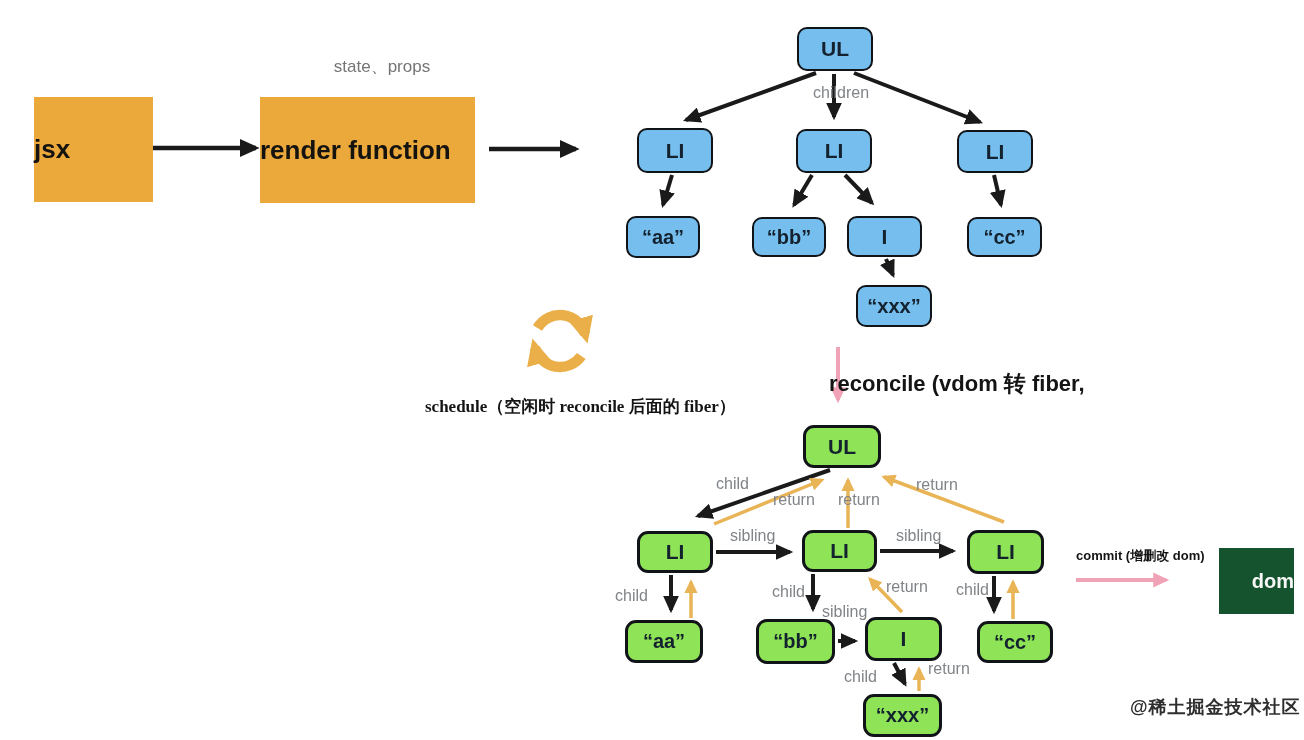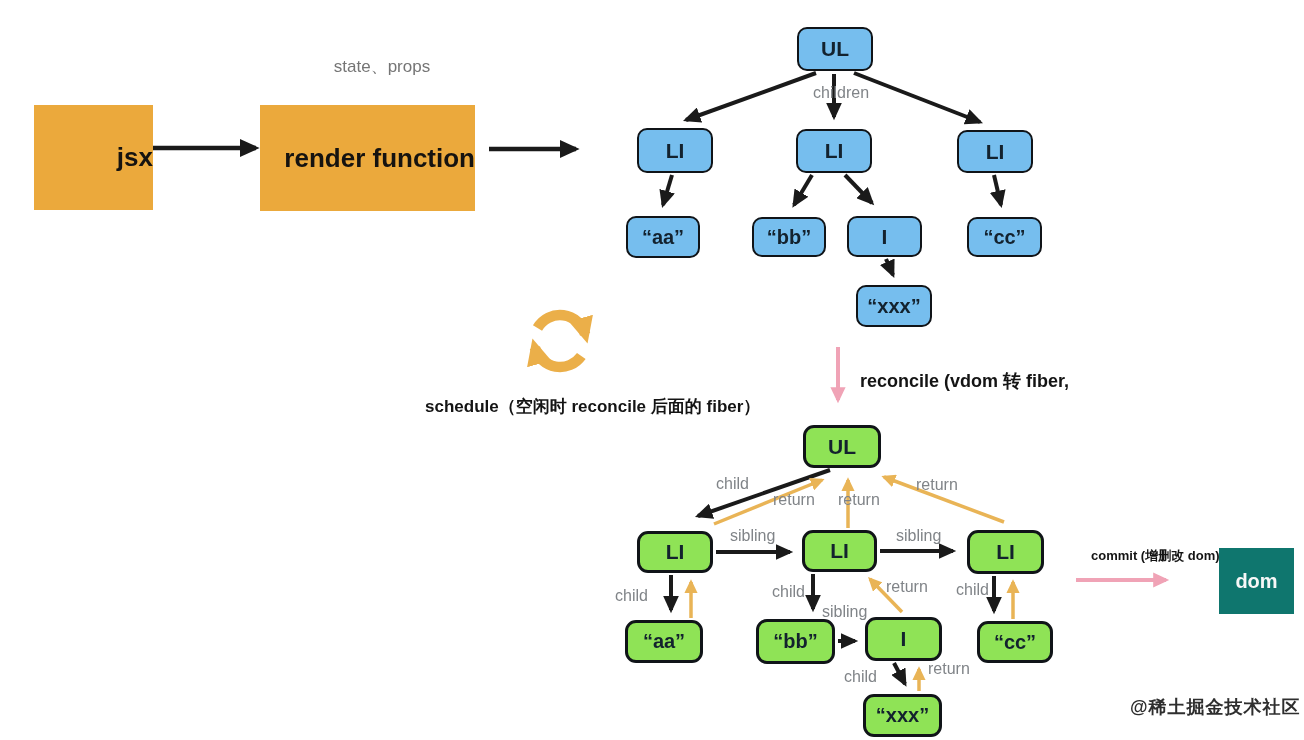--- a/index.html
+++ b/index.html
@@ -6,25 +6,25 @@
   body{width:1304px;height:740px;position:relative;overflow:hidden;
        font-family:"Liberation Sans","DejaVu Sans",sans-serif;}
   .stage{position:absolute;inset:0;}
   svg.edges{position:absolute;left:0;top:0;z-index:1;}
   .node{position:absolute;z-index:2;display:flex;align-items:center;justify-content:center;
         box-sizing:border-box;font-weight:bold;color:#13222e;}
   .blue{background:#76BEEE;border:2.5px solid #101418;border-radius:10px;font-size:21px;}
   .green{background:#8FE356;border:3px solid #101418;border-radius:11px;font-size:21px;}
   .quoteNode{font-size:20px;}
   .obox{position:absolute;z-index:2;background:#EBA93C;display:flex;align-items:center;
-        justify-content:flex-end;font-weight:bold;color:#151310;margin-top:8px;}
+        justify-content:flex-start;font-weight:bold;color:#151310;}
   .glabel{position:absolute;z-index:3;color:#808488;font-size:16px;white-space:nowrap;}
   .ann{position:absolute;z-index:3;color:#141414;font-weight:bold;white-space:nowrap;}
-  .domBox{position:absolute;z-index:2;background:#0f766e;color:#f7f7f7;display:flex;
-          align-items:center;justify-content:center;font-weight:bold;font-size:20px;}
+  .domBox{position:absolute;z-index:2;background:#14532d;color:#f7f7f7;display:flex;
+          align-items:center;justify-content:flex-end;font-weight:bold;font-size:20px;}
   .watermark{position:absolute;z-index:3;color:#2e2e2e;font-size:18px;font-weight:600;
              letter-spacing:1px;}
 </style>
 </head>
 <body>
 
 <div class="stage">
 
   <svg class="edges" width="1304" height="740" viewBox="0 0 1304 740">
     <defs>
@@ -90,22 +90,22 @@
   <div class="glabel" style="left:813px;top:84px;">children</div>
   <div class="node blue" style="left:637px;top:128px;width:76px;height:45px;">LI</div>
   <div class="node blue" style="left:796px;top:129px;width:76px;height:44px;">LI</div>
   <div class="node blue" style="left:957px;top:130px;width:76px;height:43px;">LI</div>
   <div class="node blue quoteNode" style="left:626px;top:216px;width:74px;height:42px;">“aa”</div>
   <div class="node blue quoteNode" style="left:752px;top:217px;width:74px;height:40px;">“bb”</div>
   <div class="node blue" style="left:847px;top:216px;width:75px;height:41px;">I</div>
   <div class="node blue quoteNode" style="left:967px;top:217px;width:75px;height:40px;">“cc”</div>
   <div class="node blue quoteNode" style="left:856px;top:285px;width:76px;height:42px;">“xxx”</div>
 
-  <div class="ann" style="left:425px;top:395px;font-size:17px;">schedule（空闲时 reconcile 后面的 fiber）</div>
-  <div class="ann" style="left:860px;top:369px;font-size:18px;">reconcile (vdom 转 fiber,</div>
+  <div class="ann" style="left:425px;top:395px;font-size:17px;font-family:Liberation Serif, serif;">schedule（空闲时 reconcile 后面的 fiber）</div>
+  <div class="ann" style="left:829px;top:369px;font-size:22px;">reconcile (vdom 转 fiber,</div>
 
   <div class="node green" style="left:803px;top:425px;width:78px;height:43px;">UL</div>
   <div class="glabel" style="left:716px;top:475px;">child</div>
   <div class="glabel" style="left:773px;top:491px;">return</div>
   <div class="glabel" style="left:838px;top:491px;">return</div>
   <div class="glabel" style="left:916px;top:476px;">return</div>
 
   <div class="node green" style="left:637px;top:531px;width:76px;height:42px;">LI</div>
   <div class="glabel" style="left:730px;top:527px;">sibling</div>
   <div class="node green" style="left:802px;top:530px;width:75px;height:42px;">LI</div>
@@ -120,20 +120,20 @@
 
   <div class="node green quoteNode" style="left:625px;top:620px;width:78px;height:43px;">“aa”</div>
   <div class="node green quoteNode" style="left:756px;top:619px;width:79px;height:45px;">“bb”</div>
   <div class="node green" style="left:865px;top:617px;width:77px;height:44px;">I</div>
   <div class="node green quoteNode" style="left:977px;top:621px;width:76px;height:42px;">“cc”</div>
 
   <div class="glabel" style="left:844px;top:668px;">child</div>
   <div class="glabel" style="left:928px;top:660px;">return</div>
   <div class="node green quoteNode" style="left:863px;top:694px;width:79px;height:43px;">“xxx”</div>
 
-  <div class="ann" style="left:1076px;top:547px;font-size:13px;margin-left:15px;">commit (增删改 dom)</div>
+  <div class="ann" style="left:1076px;top:547px;font-size:13px;">commit (增删改 dom)</div>
   <div class="domBox" style="left:1219px;top:548px;width:75px;height:66px;">
     <span>dom</span>
   </div>
 
   <div class="watermark" style="left:1118px;top:695px;margin-left:12px;">@稀土掘金技术社区</div>
 
 </div>
 
 </body></html>

